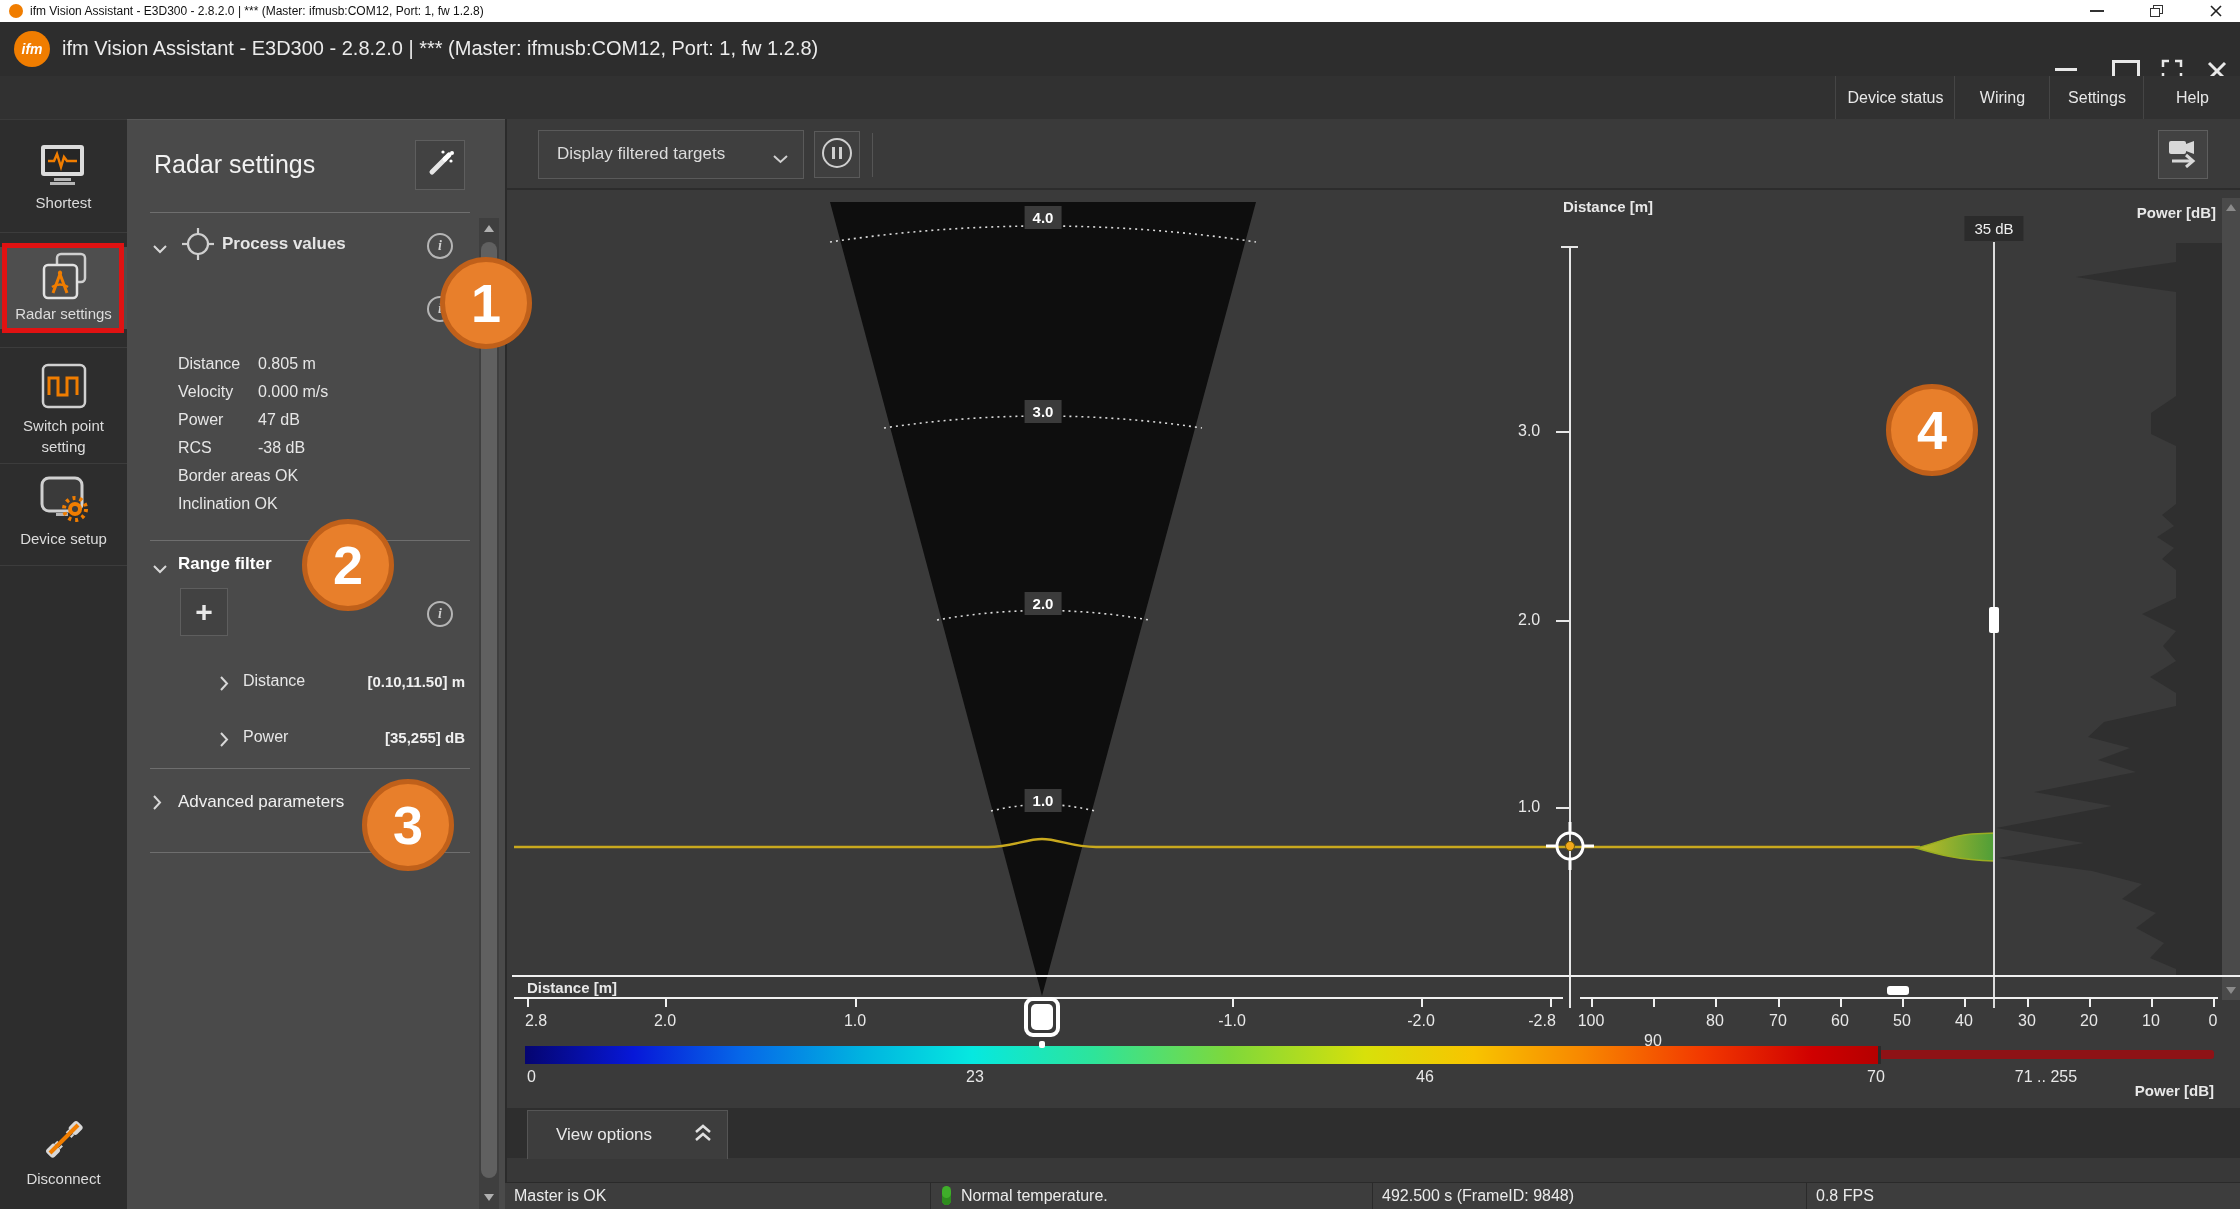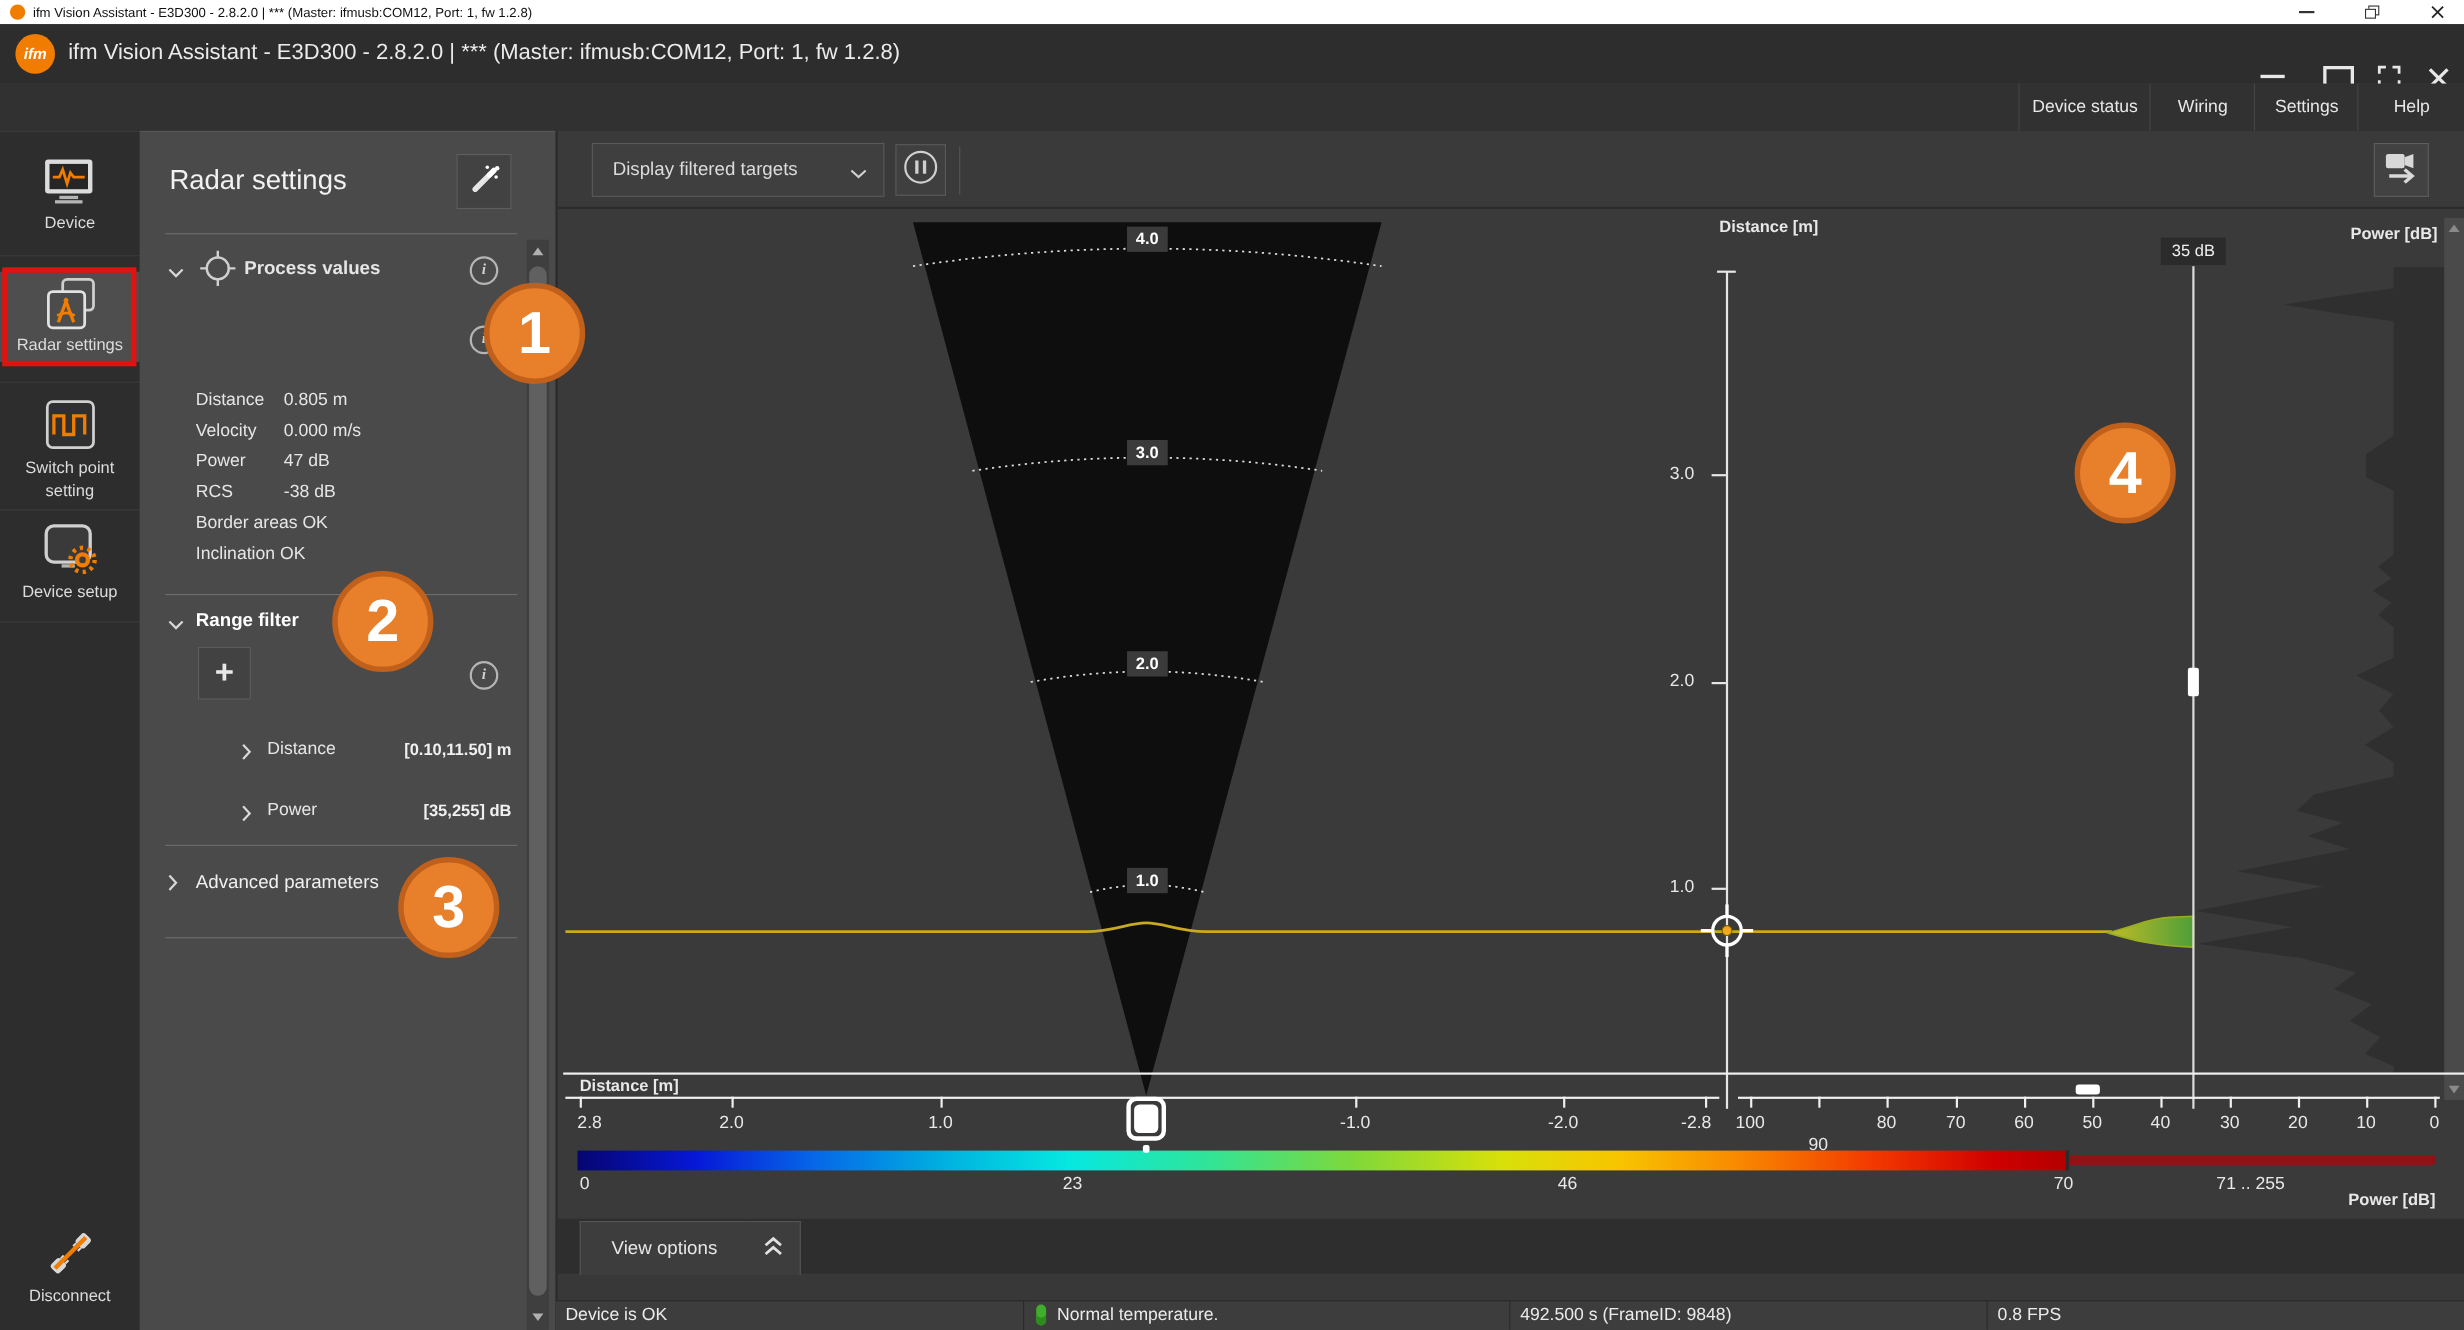--- a/index.html
+++ b/index.html
@@ -87,21 +87,21 @@
   <div class="abs" style="left:0;top:130px;width:127px;height:100px;">
     <span class="abs" style="left:40px;top:14px;">
       <svg width="46" height="42">
         <rect x="1" y="1" width="43" height="31" rx="3" fill="#dcdcdc"></rect>
         <rect x="5" y="5" width="35" height="23" fill="#262626"></rect>
         <polyline points="8,17 14,17 17,10 21,23 24,13 27,17 37,17" fill="none" stroke="#f07d00" stroke-width="2.5"></polyline>
         <rect x="14" y="34" width="17" height="3" fill="#b5b5b5"></rect>
         <rect x="10" y="38" width="25" height="3" fill="#b5b5b5"></rect>
       </svg>
     </span>
-    <div class="sideitem" style="top:64px;">Device</div>
+    <div class="sideitem" style="top:64px;">Shortest</div>
   </div>
   <div class="abs" style="left:0;top:232px;width:127px;height:1px;background:#3c3c3c;"></div>
 
   <div class="abs" style="left:0;top:247px;width:127px;height:82px;background:#4e4e4e;">
     <span class="abs" style="left:39px;top:4px;">
       <svg width="52" height="52">
         <rect x="18" y="3" width="28" height="28" rx="4" fill="none" stroke="#cfcfcf" stroke-width="2.5"></rect>
         <rect x="5" y="14" width="33" height="33" rx="4" fill="#4c4c4c" stroke="#e2e2e2" stroke-width="2.5"></rect>
         <path d="M14,42 L21,23 L28,42" fill="none" stroke="#f07d00" stroke-width="3"></path>
         <path d="M13,36 Q21,31 29,36" fill="none" stroke="#f07d00" stroke-width="2.5"></path>
@@ -413,21 +413,21 @@
     <span>
       <svg width="20" height="18">
         <polyline points="3,8 10,2 17,8" fill="none" stroke="#e0e0e0" stroke-width="2.5"></polyline>
         <polyline points="3,16 10,10 17,16" fill="none" stroke="#e0e0e0" stroke-width="2.5"></polyline>
       </svg>
     </span>
   </div>
 
   <div class="abs" style="left:505px;top:1182px;width:1735px;height:27px;background:#3d3d3d;border-top:1px solid #2a2a2a;"></div>
   <div class="statusseg" style="left:514px;width:410px;">
-    <span>Device is OK</span>
+    <span>Master is OK</span>
   </div>
   <div class="abs" style="left:930px;top:1182px;width:1px;height:27px;background:#2a2a2a;"></div>
   <div class="statusseg" style="left:942px;width:420px;">
     <span style="display:inline-block;width:9px;height:19px;background:#3fae2a;border-radius:5px;margin-right:10px;box-shadow:inset 0 -7px 0 #2e8c1e;"></span>
     <span>Normal temperature.</span>
   </div>
   <div class="abs" style="left:1372px;top:1182px;width:1px;height:27px;background:#2a2a2a;"></div>
   <div class="statusseg" style="left:1382px;width:410px;">
     <span>492.500 s (FrameID: 9848)</span>
   </div>

